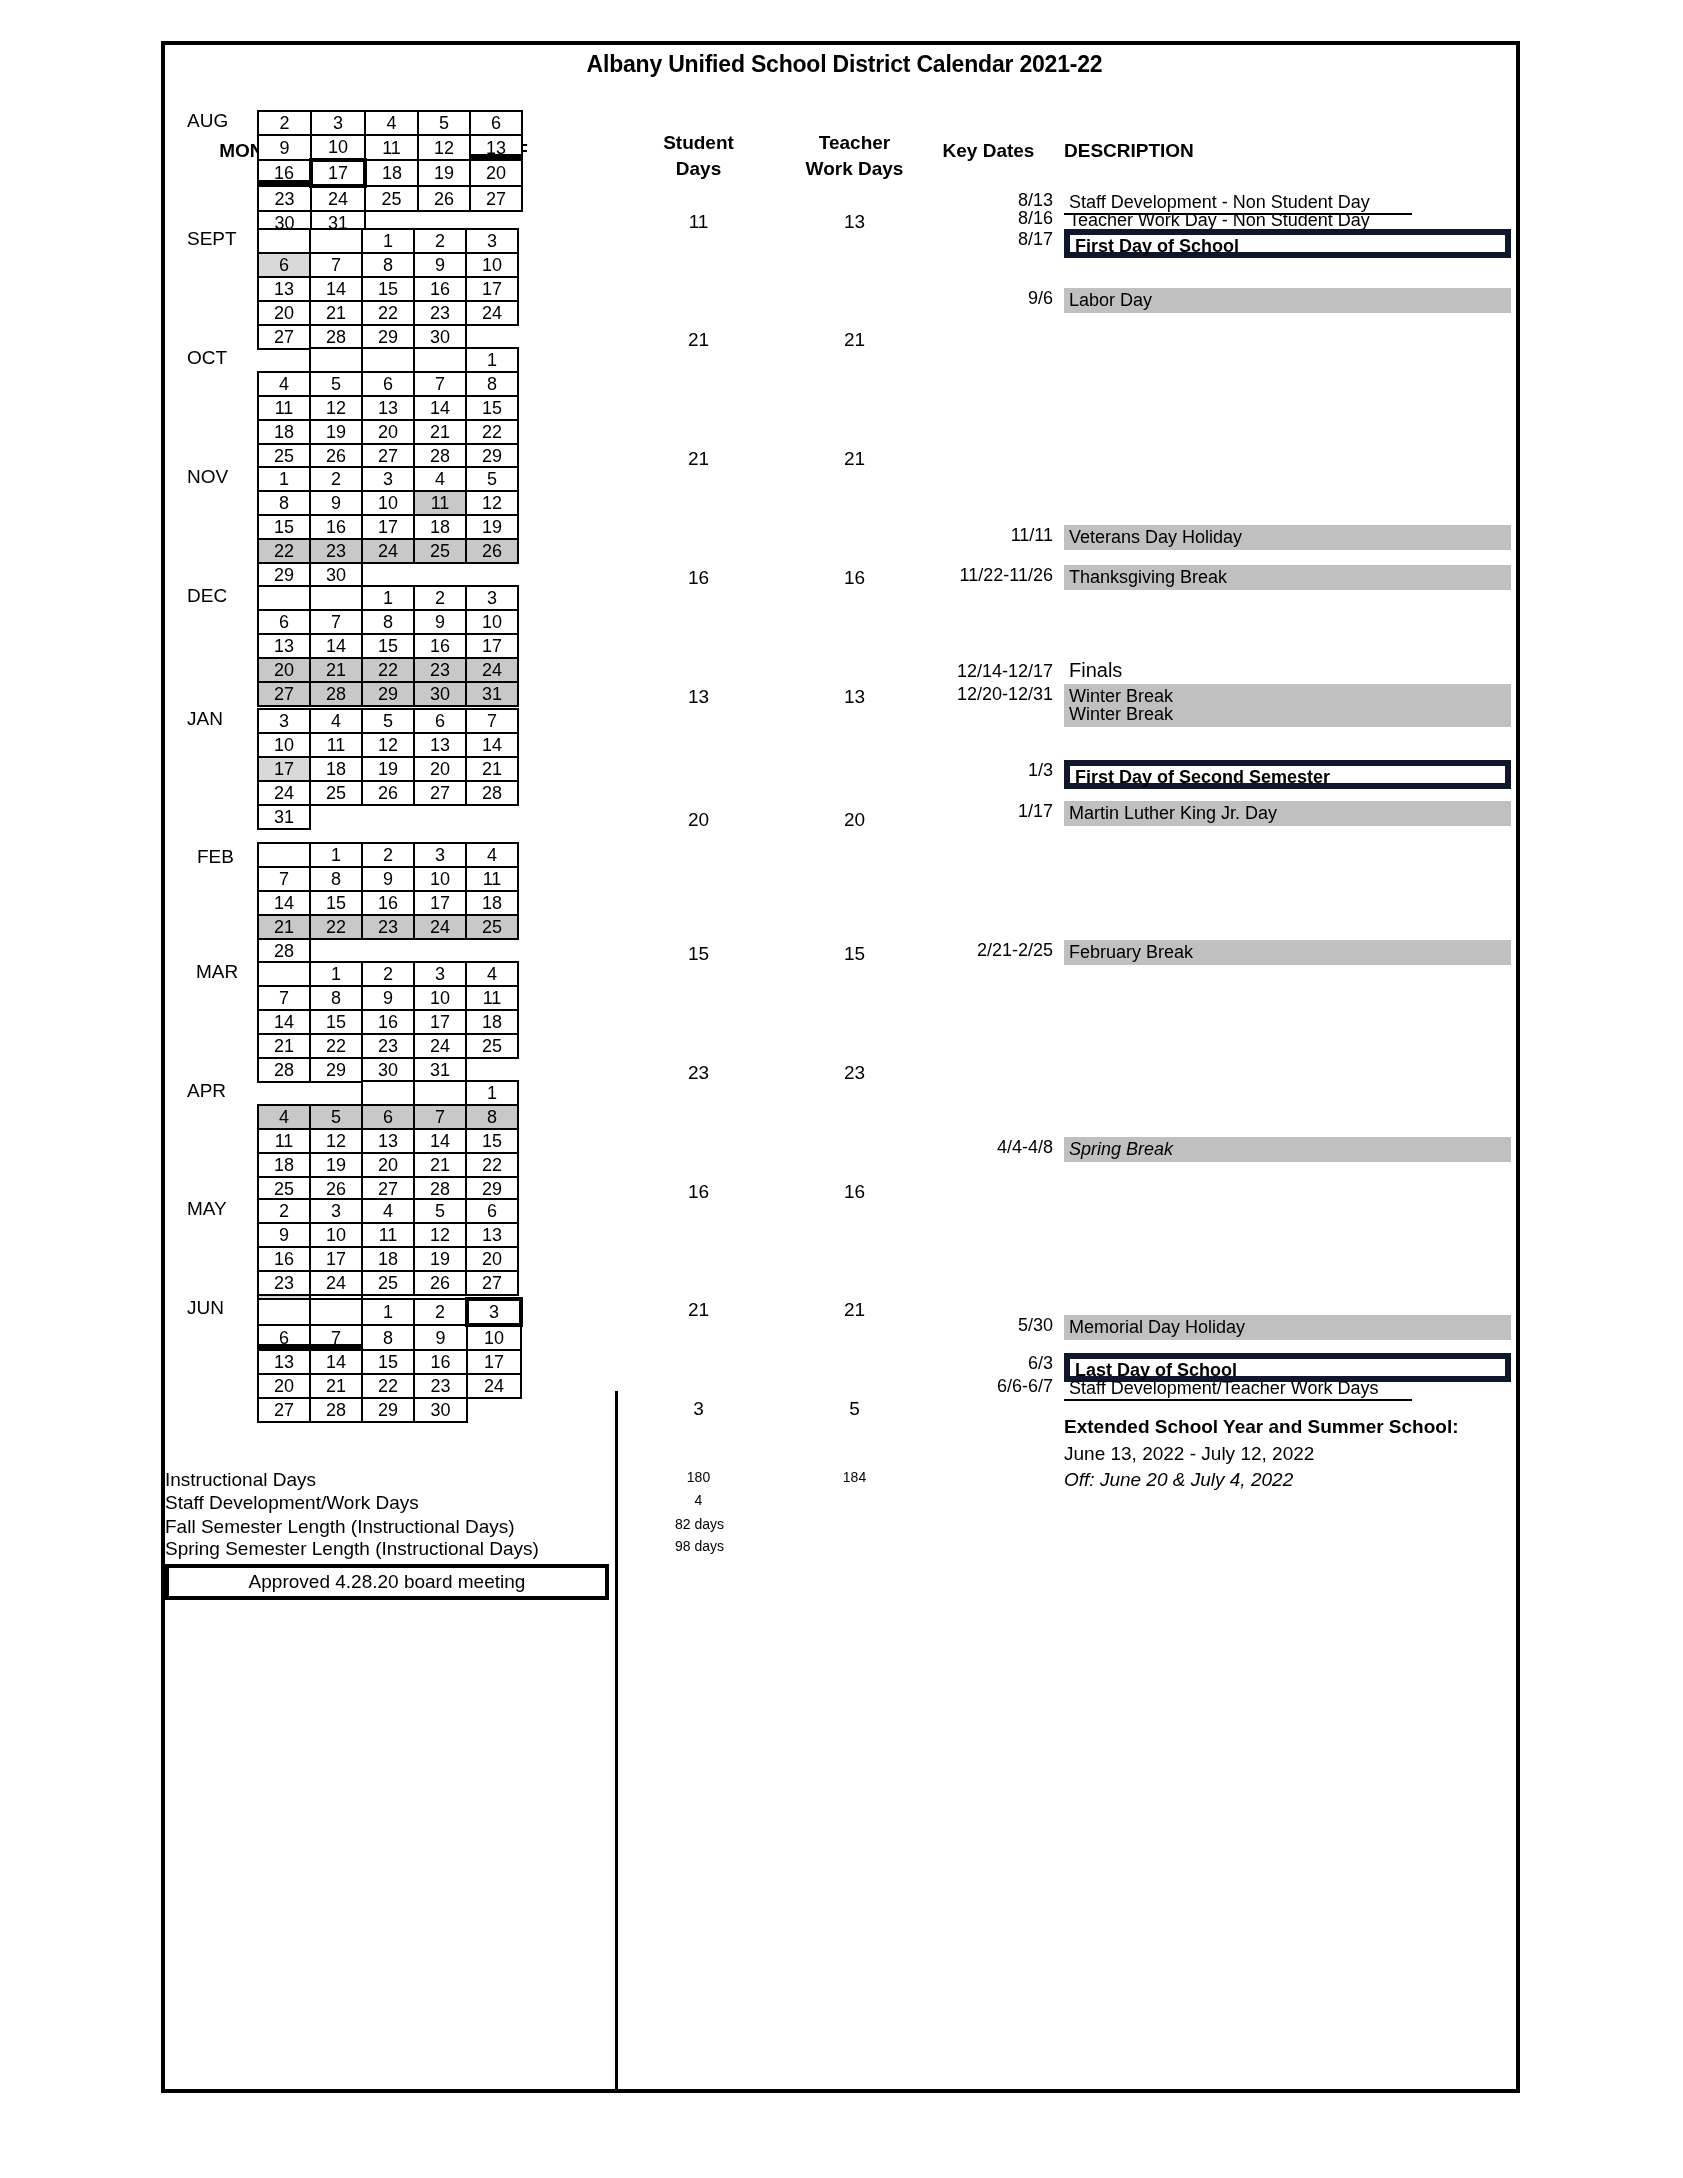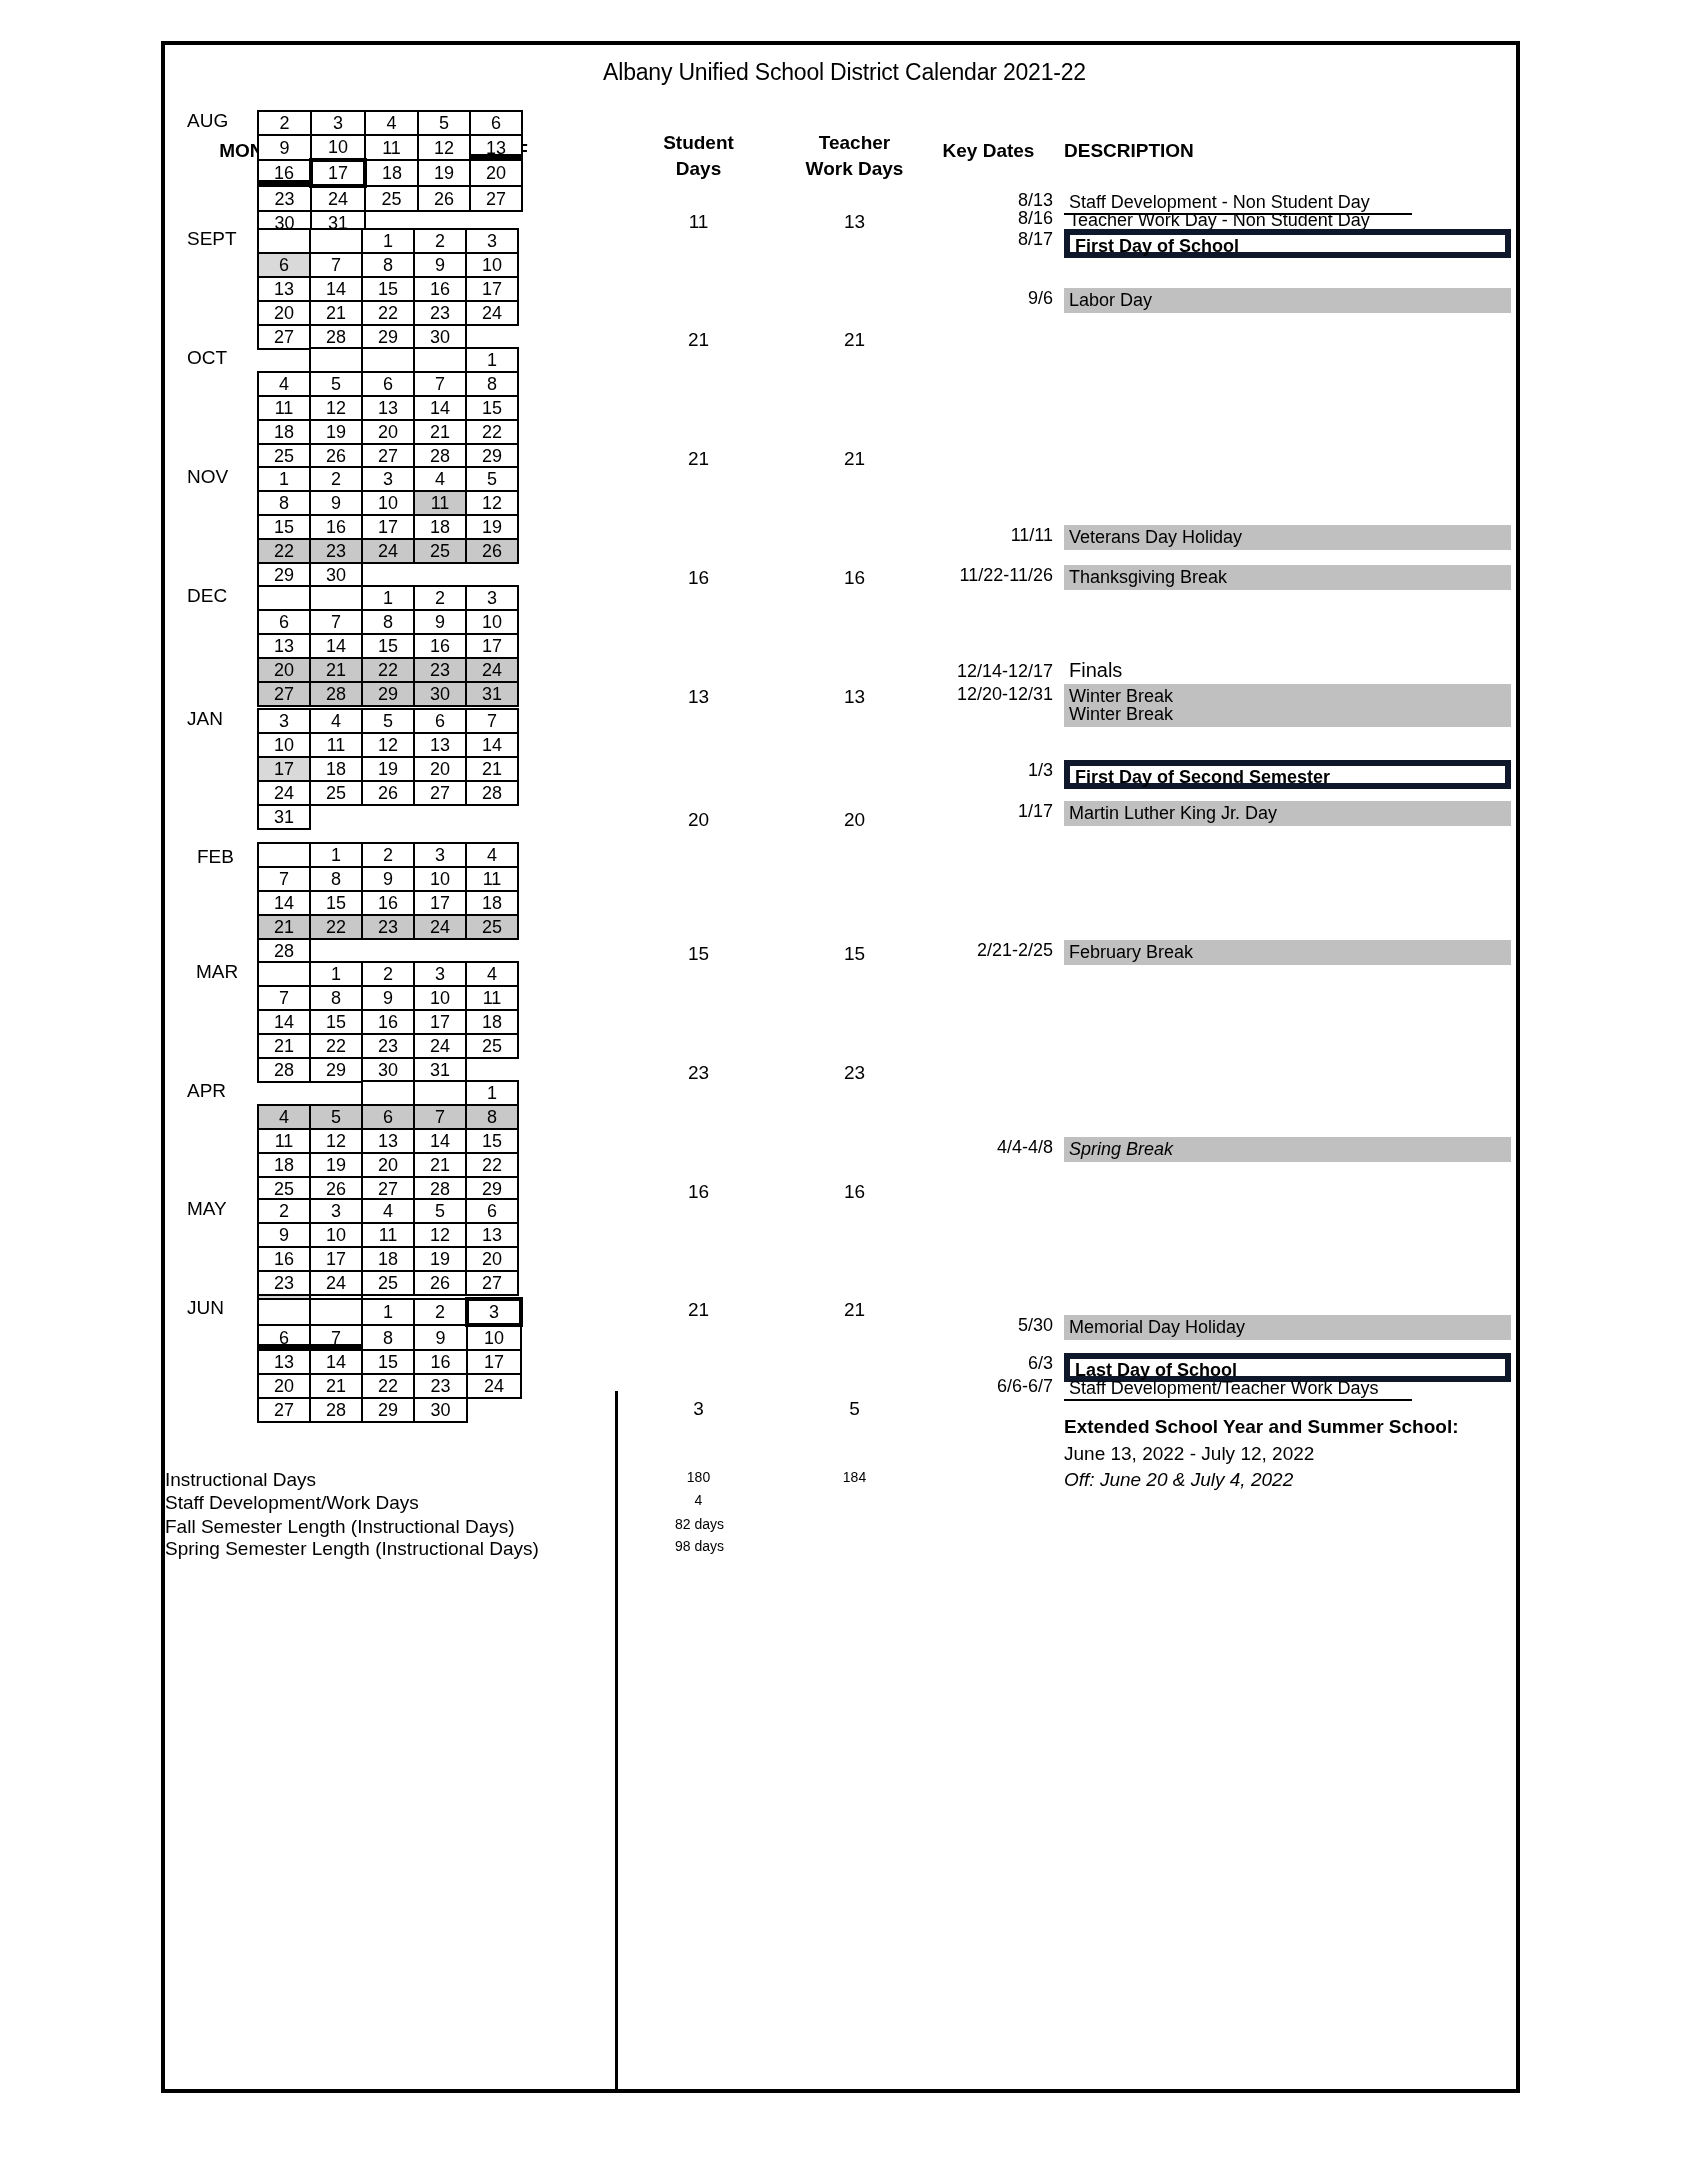--- a/index.html
+++ b/index.html
@@ -19,25 +19,25 @@
     left: 161px;
     top: 41px;
     width: 1359px;
     height: 2052px;
     border: 4px solid #000;
     box-sizing: border-box;
   }
   .title {
     position: absolute;
     left: 0;
-    top: 14px;
+    top: 6px;
     width: 1359px;
     text-align: center;
     font-size: 23px;
-    font-weight: normal;
+    font-weight: bold;
     letter-spacing: -0.2px;
   }
   
   .col-headers {
     position: absolute;
     left: 0;
     top: 77px;
     width: 1359px;
     height: 59px;
   }
@@ -731,20 +731,21 @@
         <div class="summary-val sv-wide">82 days</div>
       </div>
       <div class="summary-row" style="top: 1493px;">
         <div class="summary-label">Spring Semester Length (Instructional Days)</div>
         <div class="summary-val sv-wide">98 days</div>
       </div>
     </div>
 
   <div class="vdiv" id="vdiv" style="top: 1346px; height: 698px;"></div>
 
+  <div class="approved-box" id="approved-box" style="top: 1519px;">Approved 4.28.20 board meeting</div>
 
 <div class="kd" style="top: 145px;">8/13</div>
     <div class="desc underline" style="top: 145px;">Staff Development - Non Student Day</div>
     <div class="kd" style="top: 163px;">8/16</div>
     <div class="desc underline" style="top: 163px;">Teacher Work Day - Non Student Day</div>
     <div class="kd" style="top: 184px;">8/17</div>
     <div class="desc box" style="top: 184px;">First Day of School</div>
     <div class="kd" style="top: 243px;">9/6</div>
     <div class="desc grey w-full" style="top: 243px;">Labor Day</div>
     <div class="kd" style="top: 480px;">11/11</div>

